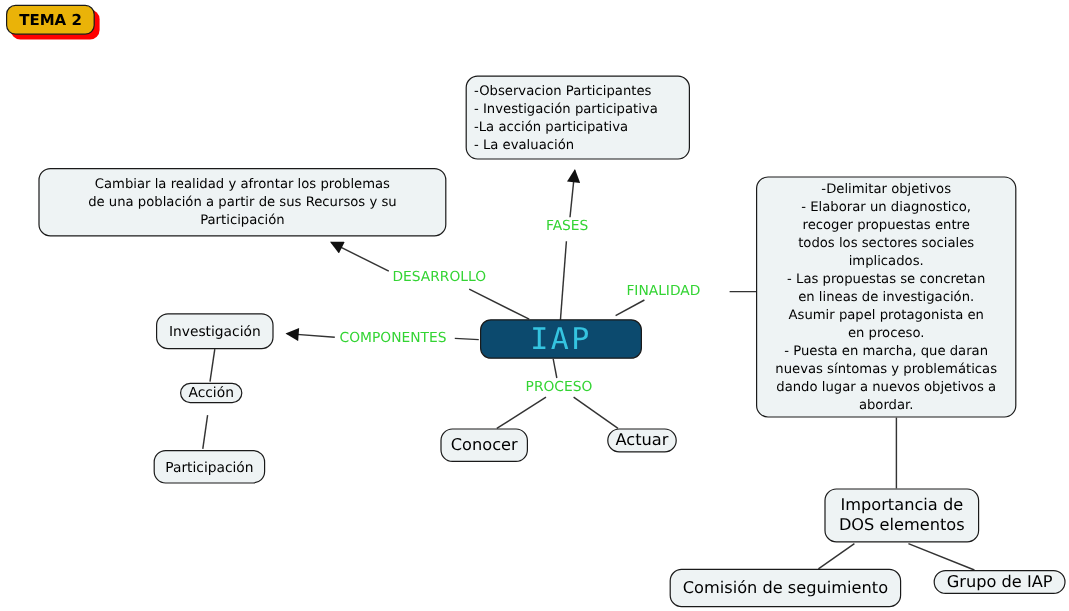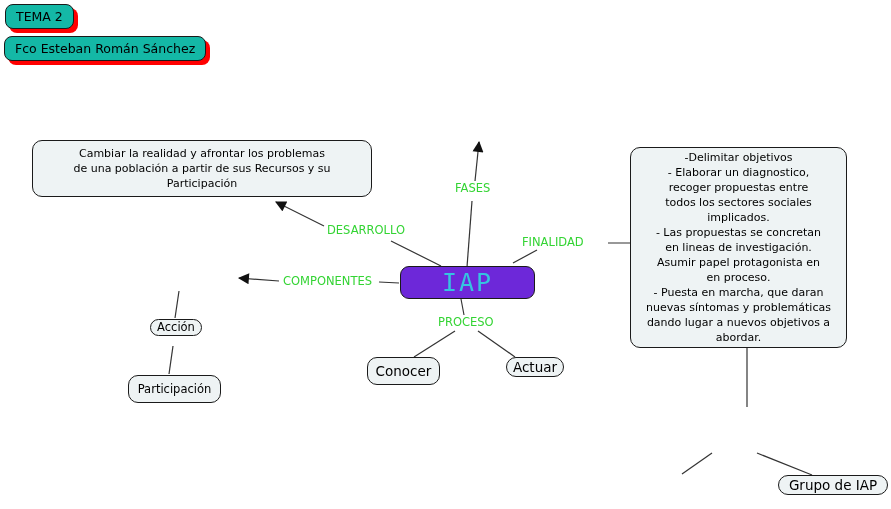--- a/index.html
+++ b/index.html
@@ -25,50 +25,51 @@
     justify-content:center;
     text-align:center;
     white-space:pre-line;
     z-index:2;
     padding:2px 4px;
   }
   .node--left{justify-content:flex-start;text-align:left;}
   .node--detail{font-size:11px;line-height:15px;}
   .node--big{font-size:13.5px;line-height:17px;}
   .node--center{
-    background:#6d28d9;
+    background:#0c4a6e;
     border:1.5px solid #1a1a1a;
     border-radius:9px;
     color:#35c4e0;
     font-family:"DejaVu Sans Mono","Liberation Mono",monospace;
     font-size:25px;
     line-height:25px;
     letter-spacing:2px;
   }
   .edge-label{
     position:absolute;
     z-index:3;
     color:#33d433;
     font-size:11.5px;
     line-height:13px;
     white-space:nowrap;
   }
   .badge{
     position:absolute;
     z-index:4;
     box-sizing:border-box;
-    background:#14b8a6;
+    background:#eab308;
     border:1.5px solid #1a1a1a;
     border-radius:8px;
     box-shadow:4px 4px 0 0 #ff0000;
     color:#000;
     font-size:12.5px;
     line-height:15px;
     padding:4px 10px;
     white-space:nowrap;
+    font-weight:bold;
   }
 </style>
 </head>
 <body>
 
 <div id="canvas">
 
   <svg id="edges" width="891" height="509" viewBox="0 0 891 509">
     <defs>
       <marker id="arr" viewBox="0 0 10 10" refX="9" refY="5" markerUnits="userSpaceOnUse" markerWidth="13" markerHeight="11" orient="auto-start-reverse">
@@ -89,22 +90,25 @@
       <line x1="478" y1="331" x2="515" y2="357"></line>
       <line x1="179" y1="291" x2="175" y2="318"></line>
       <line x1="173" y1="346" x2="169" y2="374"></line>
       <line x1="747" y1="348" x2="747" y2="407"></line>
       <line x1="712" y1="453" x2="682" y2="474"></line>
       <line x1="757" y1="453" x2="812" y2="475"></line>
     </g>
   </svg>
 
   <div class="badge" style="left:5px;top:4px;">TEMA 2</div>
-  <div class="badge" style="left:4px;top:36px;">Fco Esteban Román Sánchez</div>
 
+  <div class="node node--left node--detail" style="left:388px;top:63px;width:187px;min-height:68px;padding:4px 6px;">-Observacion Participantes
+- Investigación participativa
+-La acción participativa
+- La evaluación</div>
 
   <div class="node node--detail" style="left:32px;top:140px;width:340px;min-height:57px;">Cambiar la realidad y afrontar los problemas
 de una población a partir de sus Recursos y su
 Participación</div>
 
   <div class="node node--detail" style="left:630px;top:147px;width:217px;min-height:200px;padding:2px 0;">-Delimitar objetivos
 - Elaborar un diagnostico,
 recoger propuestas entre
 todos los sectores sociales
 implicados.
@@ -112,30 +116,34 @@
 en lineas de investigación.
 Asumir papel protagonista en
 en proceso.
 - Puesta en marcha, que daran
 nuevas síntomas y problemáticas
 dando lugar a nuevos objetivos a
 abordar.</div>
 
   <div class="node node--center" style="left:400px;top:266px;width:135px;height:33px;">IAP</div>
 
+  <div class="node" style="left:130px;top:261px;width:98px;height:30px;">Investigación</div>
 
   <div class="node" style="left:150px;top:319px;width:52px;height:17px;">Acción</div>
 
   <div class="node" style="left:128px;top:375px;width:93px;height:28px;">Participación</div>
 
   <div class="node node--big" style="left:367px;top:357px;width:73px;height:28px;">Conocer</div>
 
   <div class="node node--big" style="left:506px;top:357px;width:58px;height:20px;">Actuar</div>
 
+  <div class="node node--big" style="left:687px;top:407px;width:129px;height:45px;">Importancia de
+DOS elementos</div>
 
+  <div class="node node--big" style="left:558px;top:474px;width:193px;height:32px;">Comisión de seguimiento</div>
 
   <div class="node node--big" style="left:778px;top:475px;width:110px;height:20px;">Grupo de IAP</div>
 
   <div class="edge-label" style="left:455px;top:182px;">FASES</div>
   <div class="edge-label" style="left:327px;top:224px;">DESARROLLO</div>
   <div class="edge-label" style="left:522px;top:236px;">FINALIDAD</div>
   <div class="edge-label" style="left:283px;top:275px;">COMPONENTES</div>
   <div class="edge-label" style="left:438px;top:316px;">PROCESO</div>
 
 </div>

